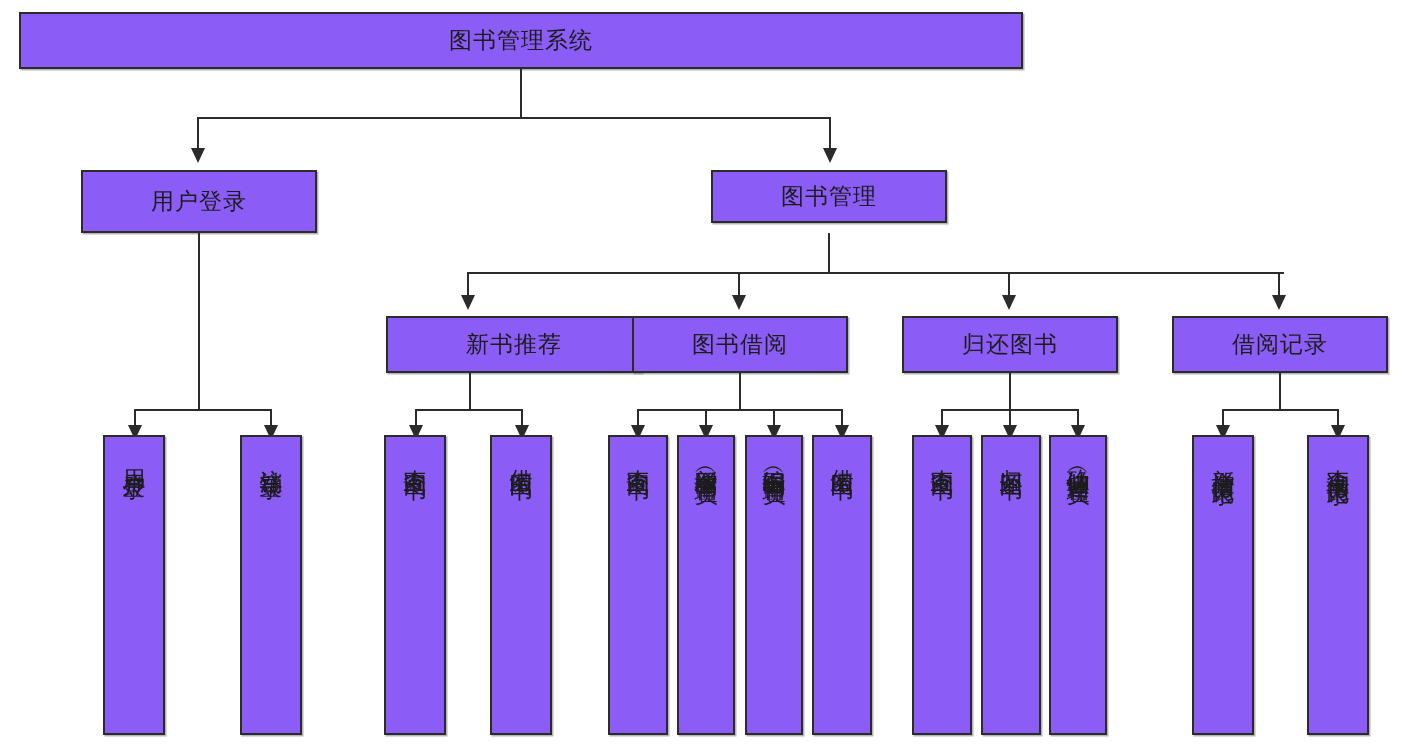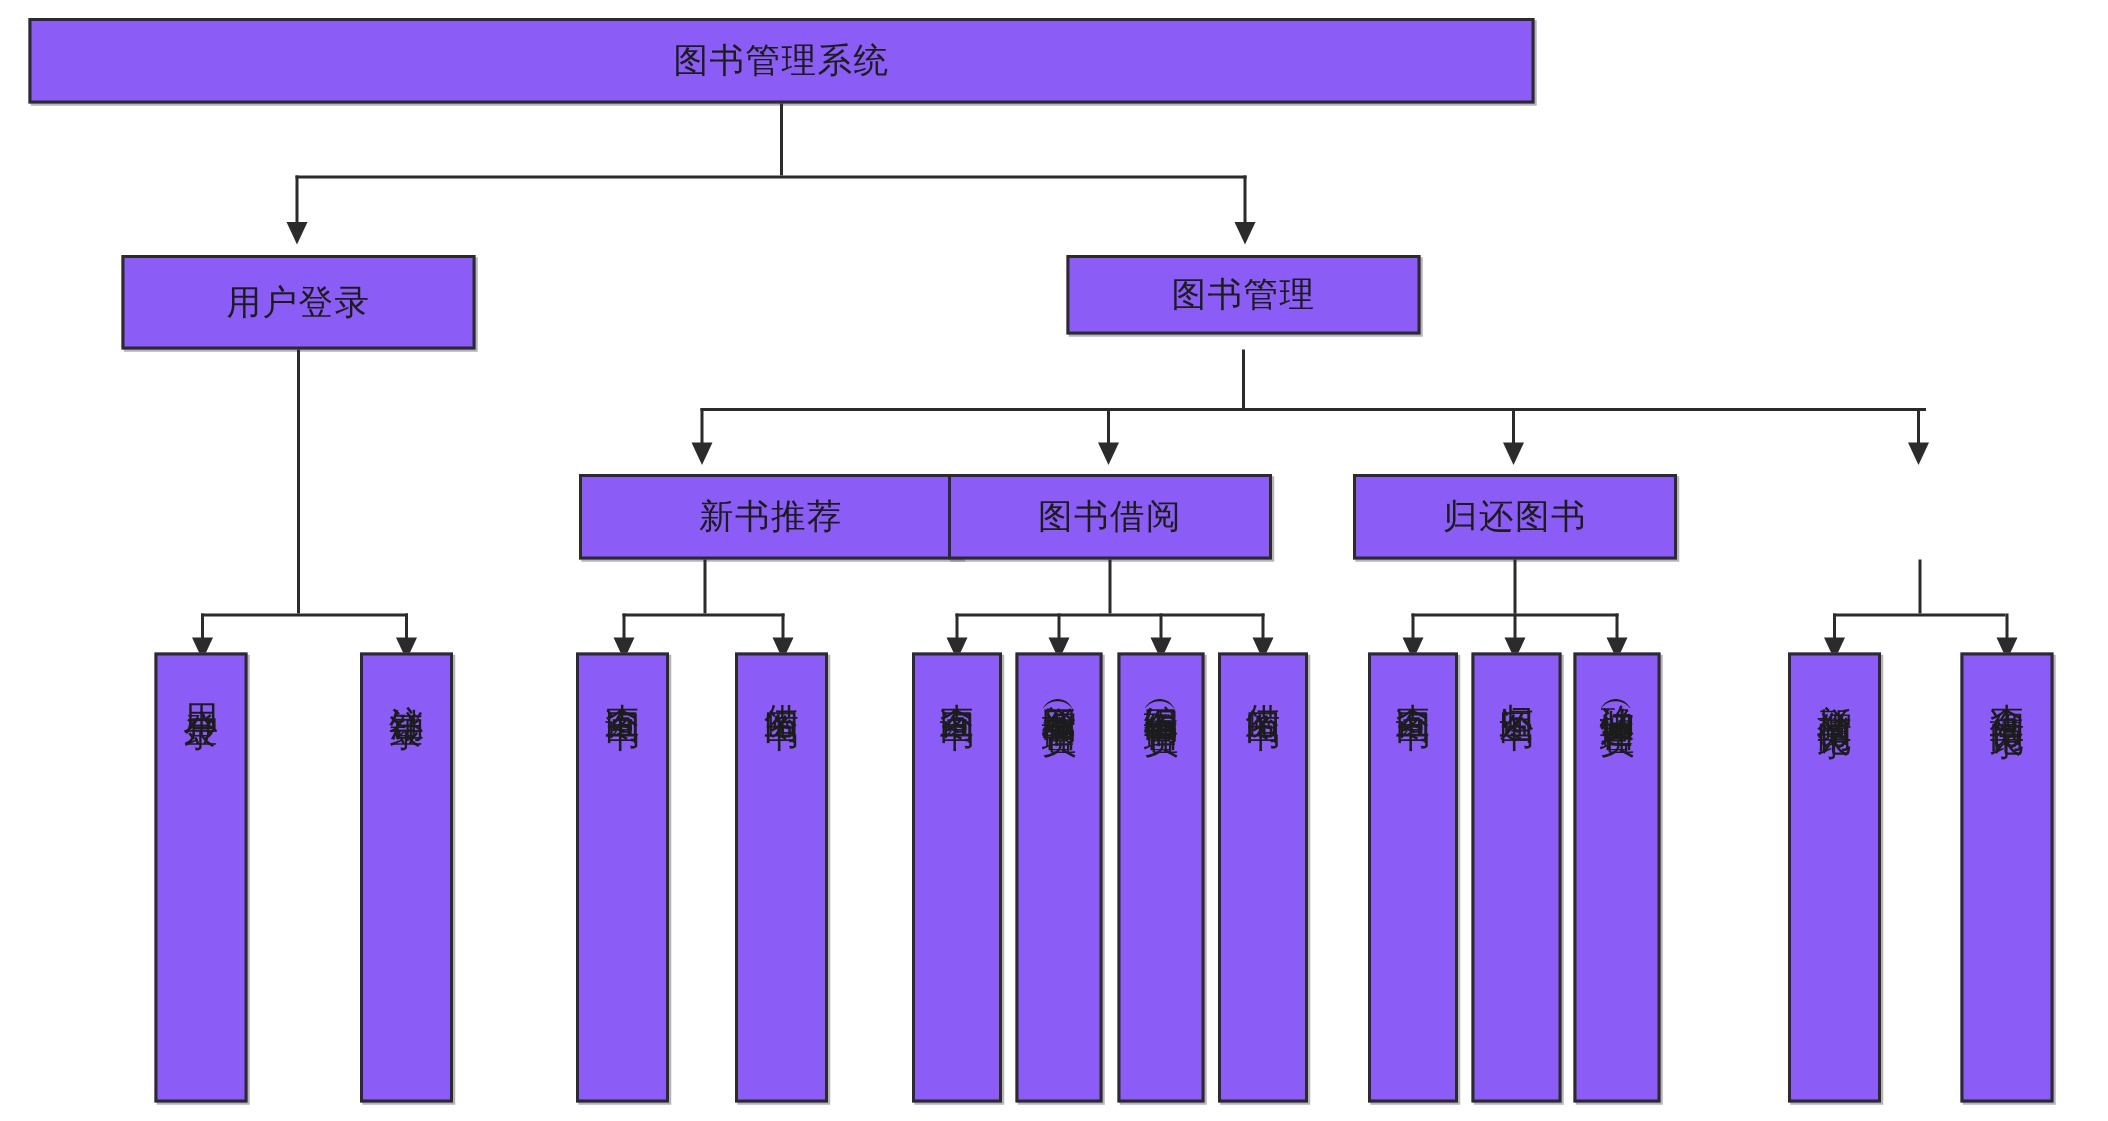--- a/index.html
+++ b/index.html
@@ -117,20 +117,23 @@
 
   <div class="node horiz" style="left:362px;top:316px;width:256px;height:57px;margin-left:24px;">
     <span>新书推荐</span>
   </div>
   <div class="node horiz" style="left:632px;top:316px;width:216px;height:57px;">
     <span>图书借阅</span>
   </div>
   <div class="node horiz" style="left:902px;top:316px;width:216px;height:57px;">
     <span>归还图书</span>
   </div>
+  <div class="node horiz" style="left:1172px;top:316px;width:216px;height:57px;">
+    <span>借阅记录</span>
+  </div>
 
   <div class="ln v" style="left:469px;top:373px;height:36px;"></div>
   <div class="ln h" style="left:415px;top:409px;width:108px;"></div>
   <div class="ln v" style="left:415px;top:409px;height:18px;"></div>
   <div class="arrow" style="left:409px;top:425px;"></div>
   <div class="ln v" style="left:521px;top:409px;height:18px;"></div>
   <div class="arrow" style="left:515px;top:425px;"></div>
 
   <div class="ln v" style="left:739px;top:373px;height:36px;"></div>
   <div class="ln h" style="left:637px;top:409px;width:206px;"></div>

